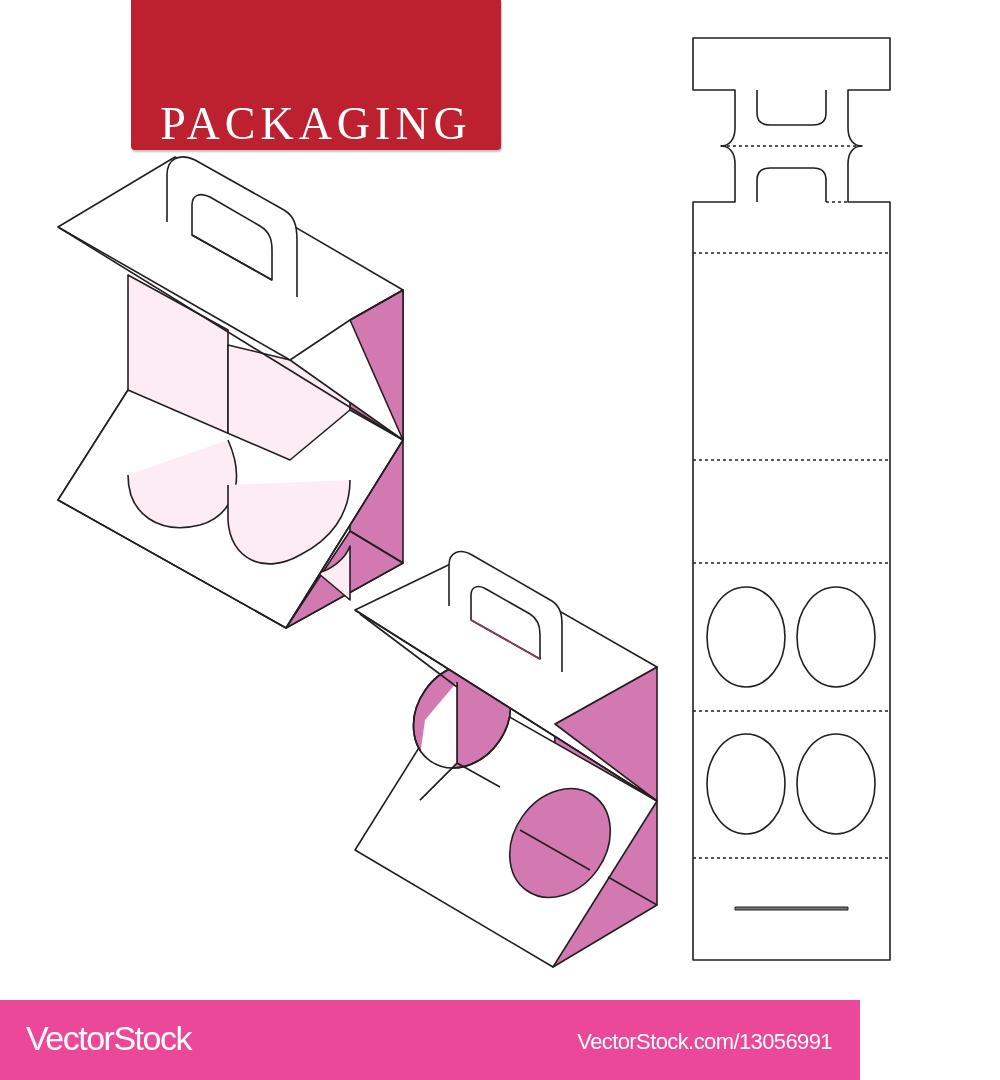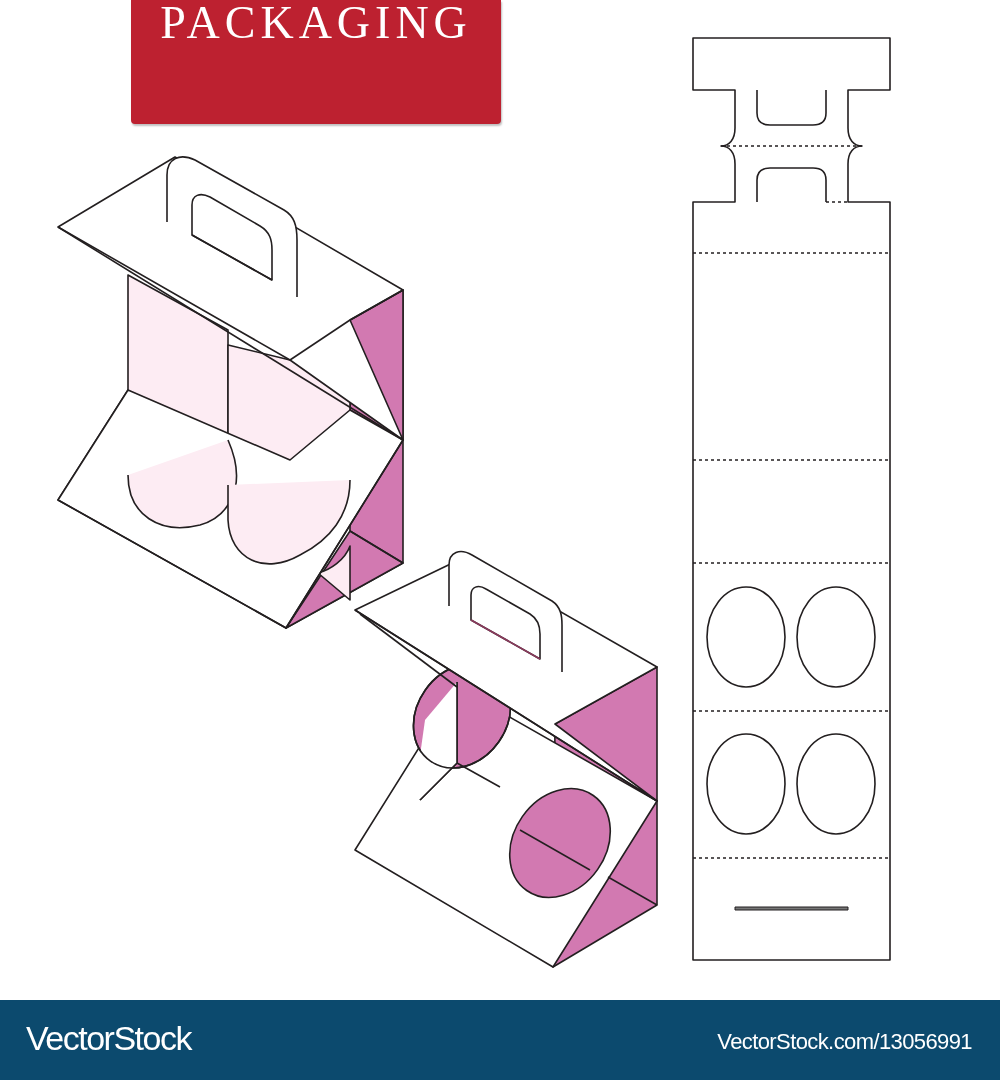--- a/index.html
+++ b/index.html
@@ -2,33 +2,33 @@
 <html><head>
 <meta charset="utf-8">
 <style>
   html, body { margin: 0; padding: 0; }
   body {
     width: 1000px; height: 1080px; background: #ffffff;
     position: relative; overflow: hidden;
     font-family: "Liberation Serif", serif;
   }
   .banner {
-    position: absolute; left: 131px; top: 0; width: 370px; height: 124px;
+    position: absolute; left: 131px; top: 0; width: 370px; height: 150px;
     background: #bd2130; border-radius: 0 0 4px 4px;
     box-shadow: 1px 2px 2px rgba(0,0,0,0.25);
-    display: flex; align-items: flex-start; justify-content: center;
+    display: flex; align-items: flex-end; justify-content: center;
   }
   .banner-text {
     color: #ffffff; font-family: "Liberation Serif", "DejaVu Serif", serif;
     font-size: 46px; letter-spacing: 5px; margin-top: -4px;
   }
   .art { position: absolute; left: 0; top: 0; width: 1000px; height: 1000px; }
   .footer {
-    position: absolute; left: 0; top: 1000px; width: 1000px; height: 80px;
-    background: #0c4a6e; color: #ffffff;
+    position: absolute; left: 0; top: 1000px; width: 860px; height: 80px;
+    background: #ec4899; color: #ffffff;
     font-family: "Liberation Sans", "DejaVu Sans", sans-serif;
   }
   .footer-brand {
     position: absolute; left: 26px; top: 19px; font-size: 34px; letter-spacing: -1.5px;
   }
   .footer-url {
     position: absolute; right: 28px; top: 29px; font-size: 22px; letter-spacing: -0.6px;
   }
 </style>
 </head>

